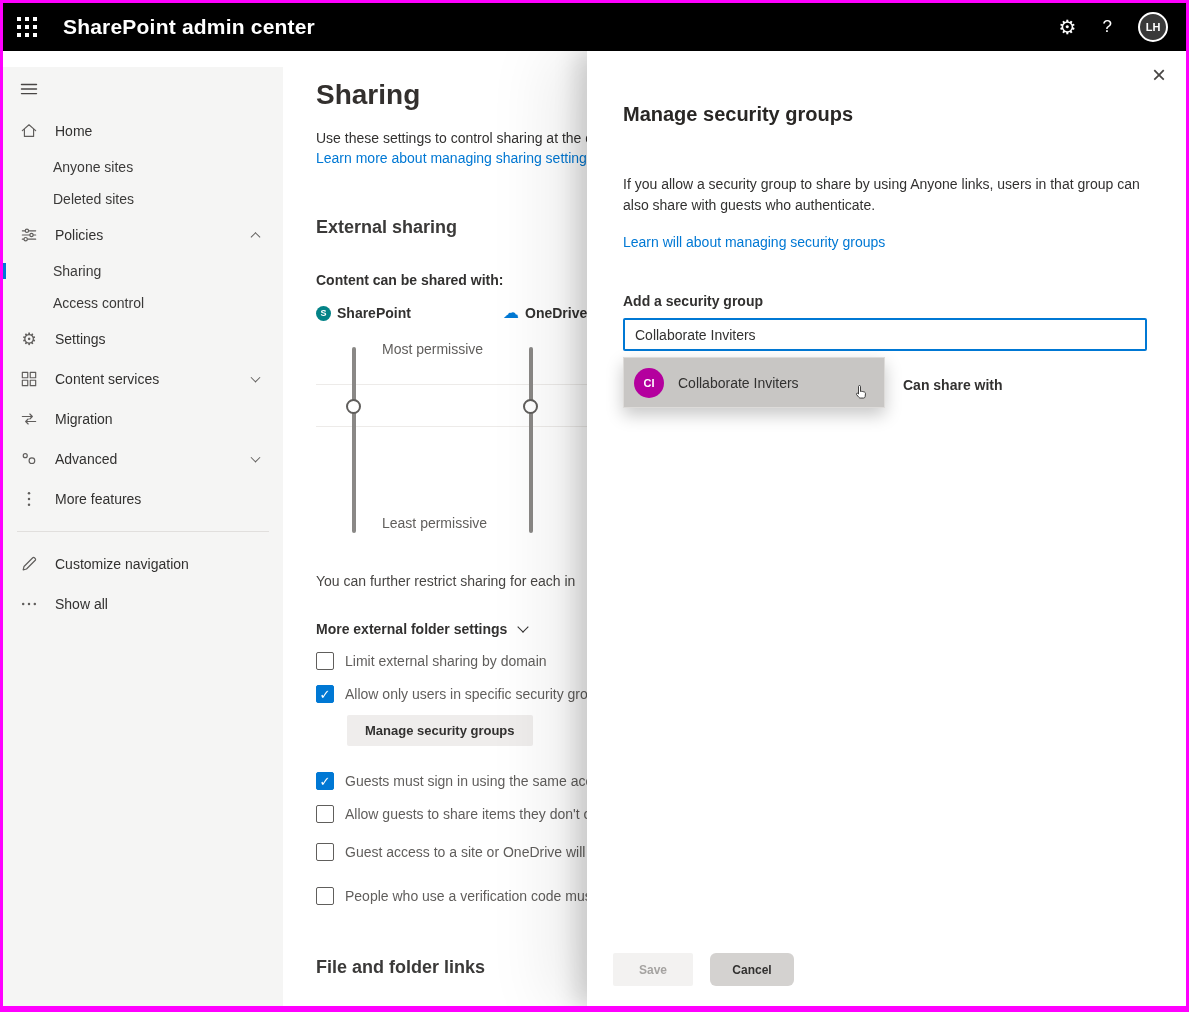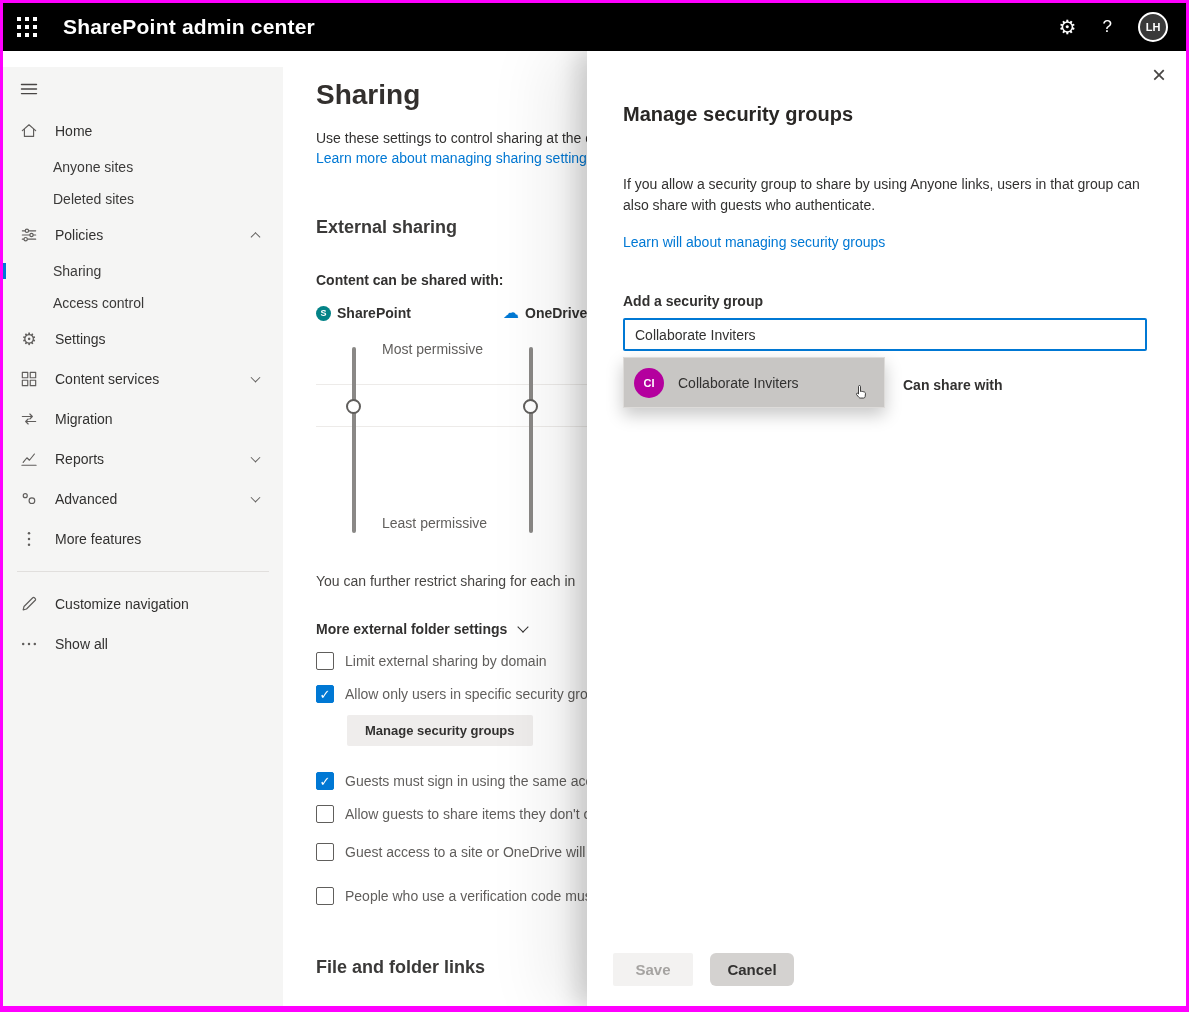--- a/index.html
+++ b/index.html
@@ -106,21 +106,21 @@
   .suggest-item { position: relative; width: 100%; height: 100%; background: #c8c6c4;
                   display: flex; align-items: center; gap: 14px; padding: 0 10px; cursor: pointer; }
   .suggest-avatar { width: 30px; height: 30px; border-radius: 50%; background: #b4009e; color: #fff;
                     font-size: 11px; font-weight: 600; display: flex; align-items: center;
                     justify-content: center; flex: none; }
   .suggest-name { font-size: 14px; color: #323130; }
   .cursor-hand { position: absolute; right: 14px; top: 26px; width: 16px; height: 16px; }
   .col-header { position: absolute; left: 280px; top: 26px; font-size: 14px; font-weight: 600;
                 color: #323130; }
   .panel-footer { position: absolute; left: 26px; bottom: 20px; display: flex; gap: 17px; }
-  .btn { height: 33px; border: none; border-radius: 2px; font-size: 15px; font-weight: 600;
+  .btn { height: 33px; border: none; border-radius: 2px; font-size: 12px; font-weight: 600;
          font-family: inherit; cursor: pointer; }
   .btn.save { min-width: 80px; background: #f3f2f1; color: #a5a3a1; }
   .btn.cancel { min-width: 84px; background: #d4d2d0; color: #323130; border-radius: 6px; }
 </style>
 </head>
 <body>
 
 <div class="frame">
 
   <header class="topbar">
@@ -209,30 +209,20 @@
 
     <div class="nav-item">
       <span class="nav-icon">
           <svg viewBox="0 0 24 24">
             <path d="M4 9h12m0 0-3-3m3 3-3 3M20 15H8m0 0 3-3m-3 3 3 3"></path>
           </svg>
         </span>
       <span class="nav-label">Migration</span>
     </div>
 
-    <div class="nav-item">
-      <span class="nav-icon">
-          <svg viewBox="0 0 24 24">
-            <path d="M3.5 19.5h17"></path>
-            <path d="M5 16l4.5-5.5 3 3L18.5 6"></path>
-          </svg>
-        </span>
-      <span class="nav-label">Reports</span>
-      <span class="chev down"></span>
-    </div>
 
     <div class="nav-item">
       <span class="nav-icon">
           <svg viewBox="0 0 24 24">
             <circle cx="7.5" cy="8" r="2.4"></circle>
             <circle cx="15.5" cy="14" r="3.4"></circle>
           </svg>
         </span>
       <span class="nav-label">Advanced</span>
       <span class="chev down"></span>

